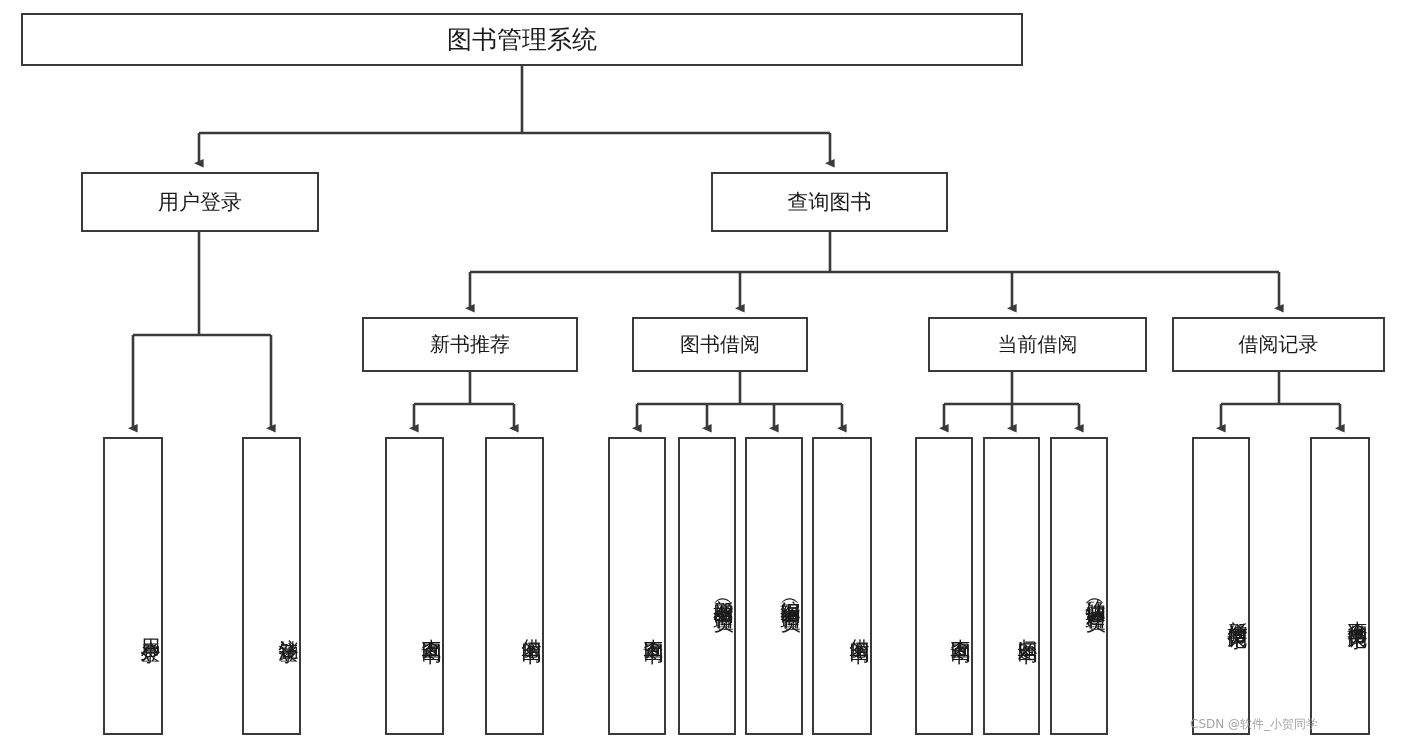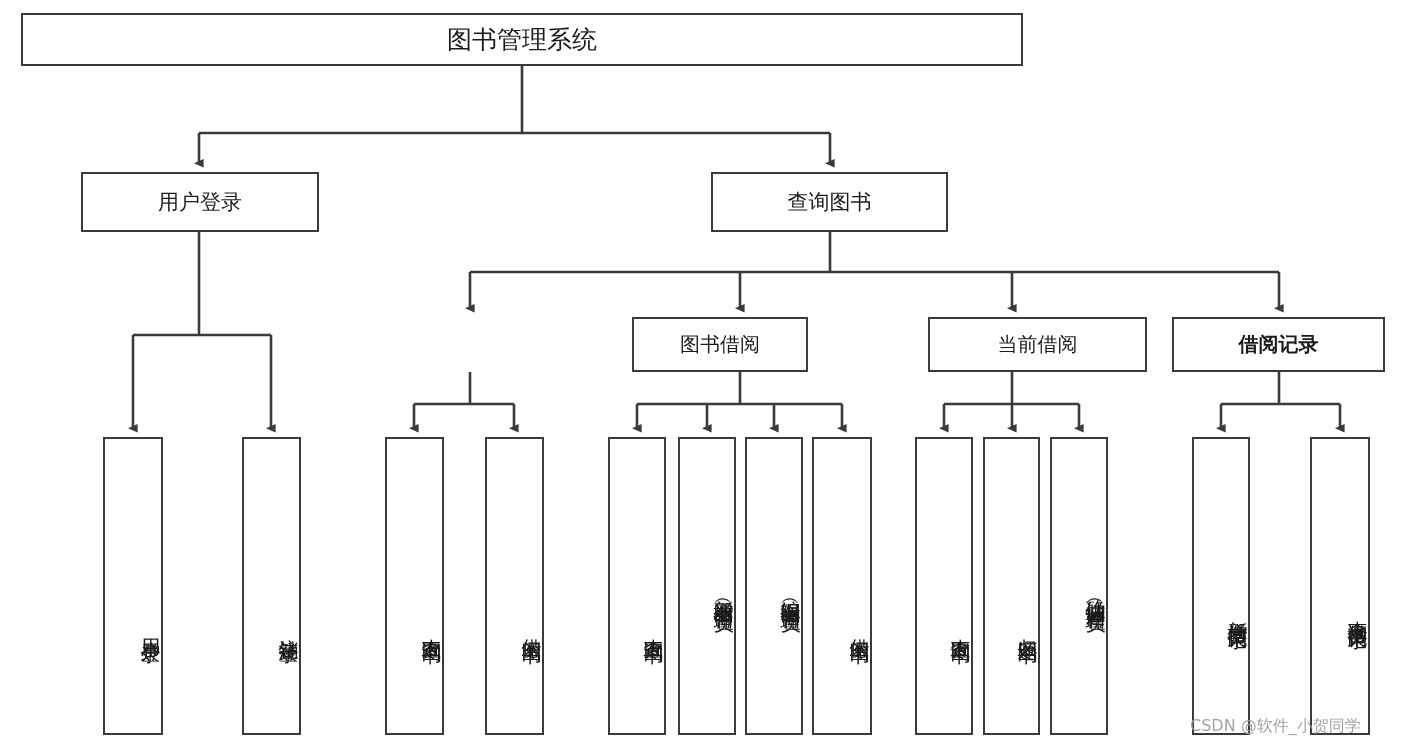--- a/index.html
+++ b/index.html
@@ -79,21 +79,21 @@
     margin-top: 40px;
   }
   .leaf-long .leaf-text {
     margin-top: 4px;
   }
 
   #watermark {
     position: absolute;
     left: 1190px;
     top: 716px;
-    font-size: 16px;
+    font-size: 12px;
     color: #9b9b9b;
     white-space: nowrap;
     opacity: 0.92;
   }
 </style>
 </head>
 <body>
 
 <div id="diagram-root">
 
@@ -147,26 +147,27 @@
       <path d="M1340,404 L1340,428" marker-end="url(#arrowhead)"></path>
     </g>
   </svg>
 
   <div class="node node-root" style="left:21px; top:13px; width:1002px; height:53px;">图书管理系统</div>
 
   <div class="node node-l2" style="left:81px; top:172px; width:238px; height:60px;">用户登录</div>
 
   <div class="node node-l2" style="left:711px; top:172px; width:237px; height:60px;">查询图书</div>
 
+  <div class="node node-l3" style="left:362px; top:317px; width:216px; height:55px;">新书推荐</div>
 
   <div class="node node-l3" style="left:632px; top:317px; width:176px; height:55px;">图书借阅</div>
 
   <div class="node node-l3" style="left:903px; top:317px; width:219px; height:55px;margin-left:25px;">当前借阅</div>
 
-  <div class="node node-l3" style="left:1172px; top:317px; width:213px; height:55px;font-weight:bold;">借阅记录</div>
+  <div class="node node-l3" style="left:1172px; top:317px; width:213px; height:55px;">借阅记录</div>
 
   <div class="node node-leaf leaf-short" style="left:103px; top:437px; width:60px; height:298px;">
     <span class="leaf-text">用户登录</span>
   </div>
 
   <div class="node node-leaf leaf-short" style="left:242px; top:437px; width:59px; height:298px;">
     <span class="leaf-text">注销登录</span>
   </div>
 
   <div class="node node-leaf leaf-short" style="left:385px; top:437px; width:59px; height:298px;">

